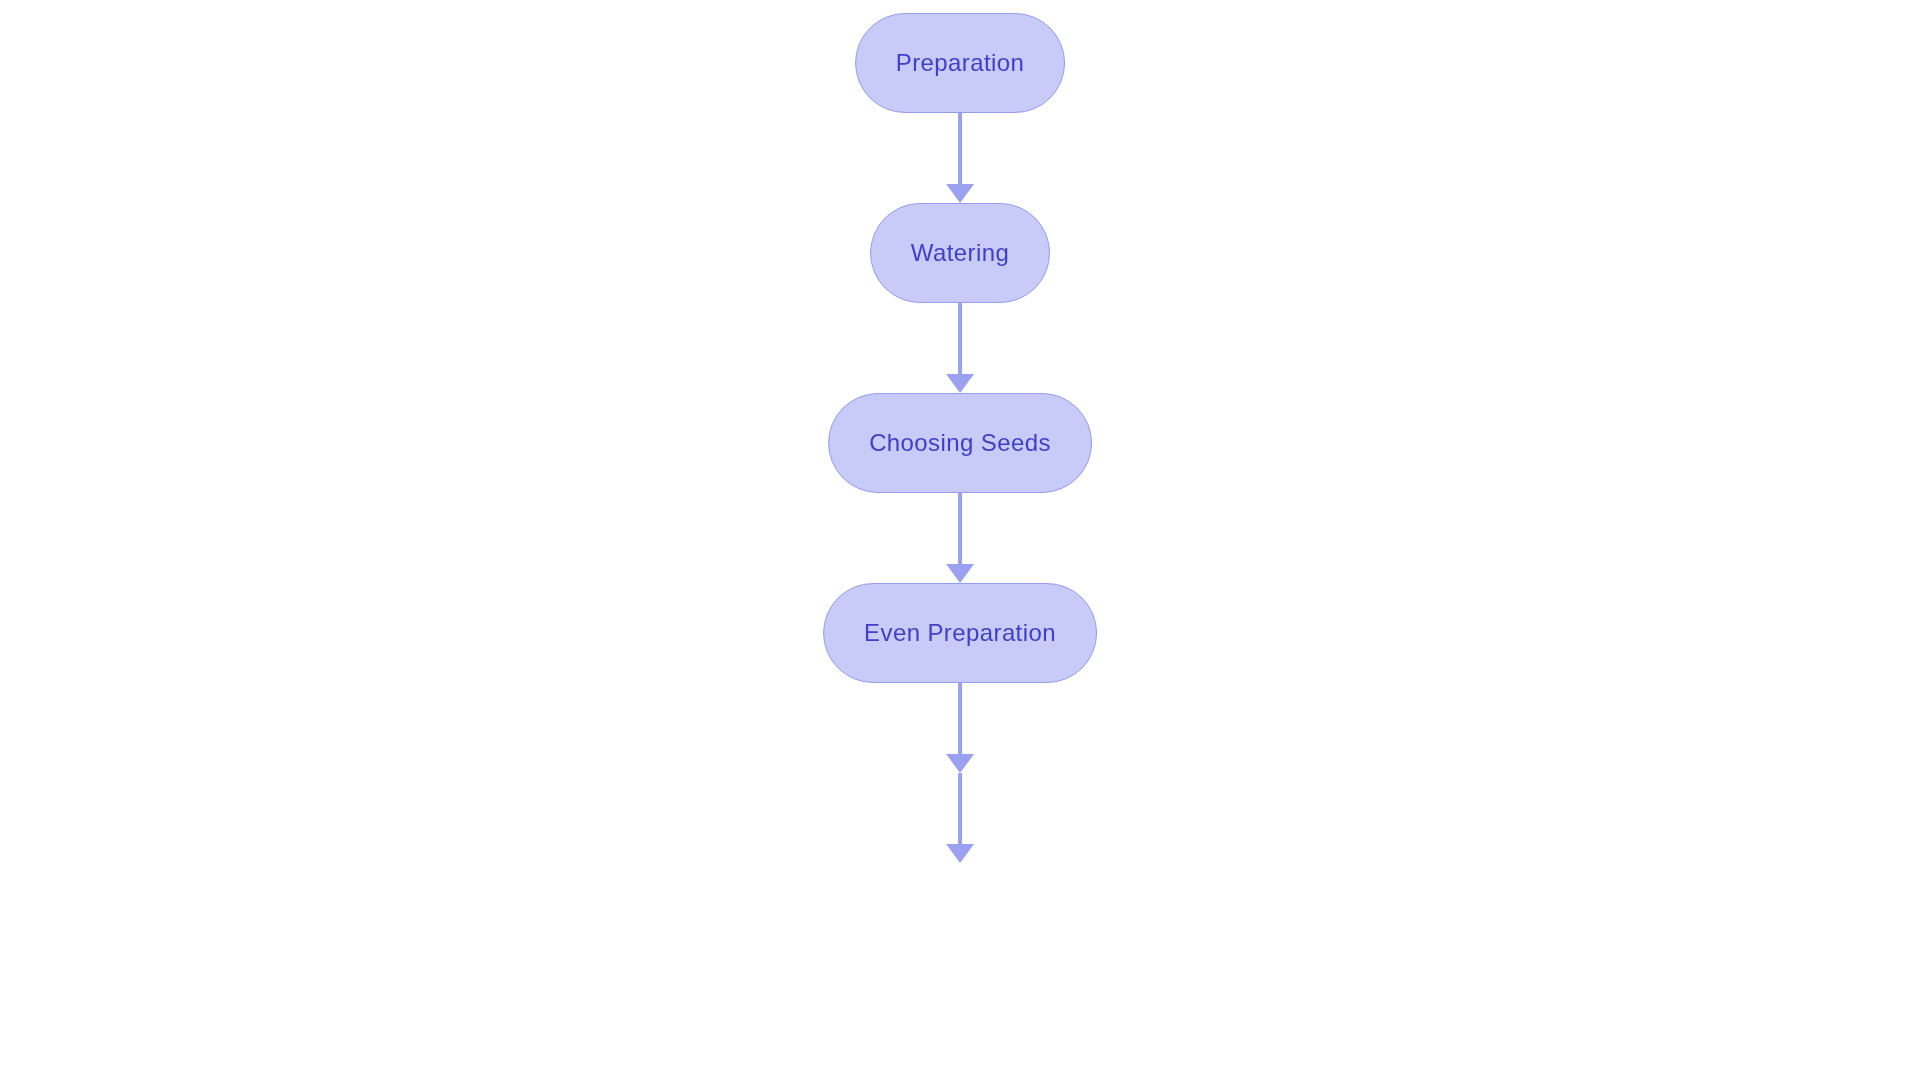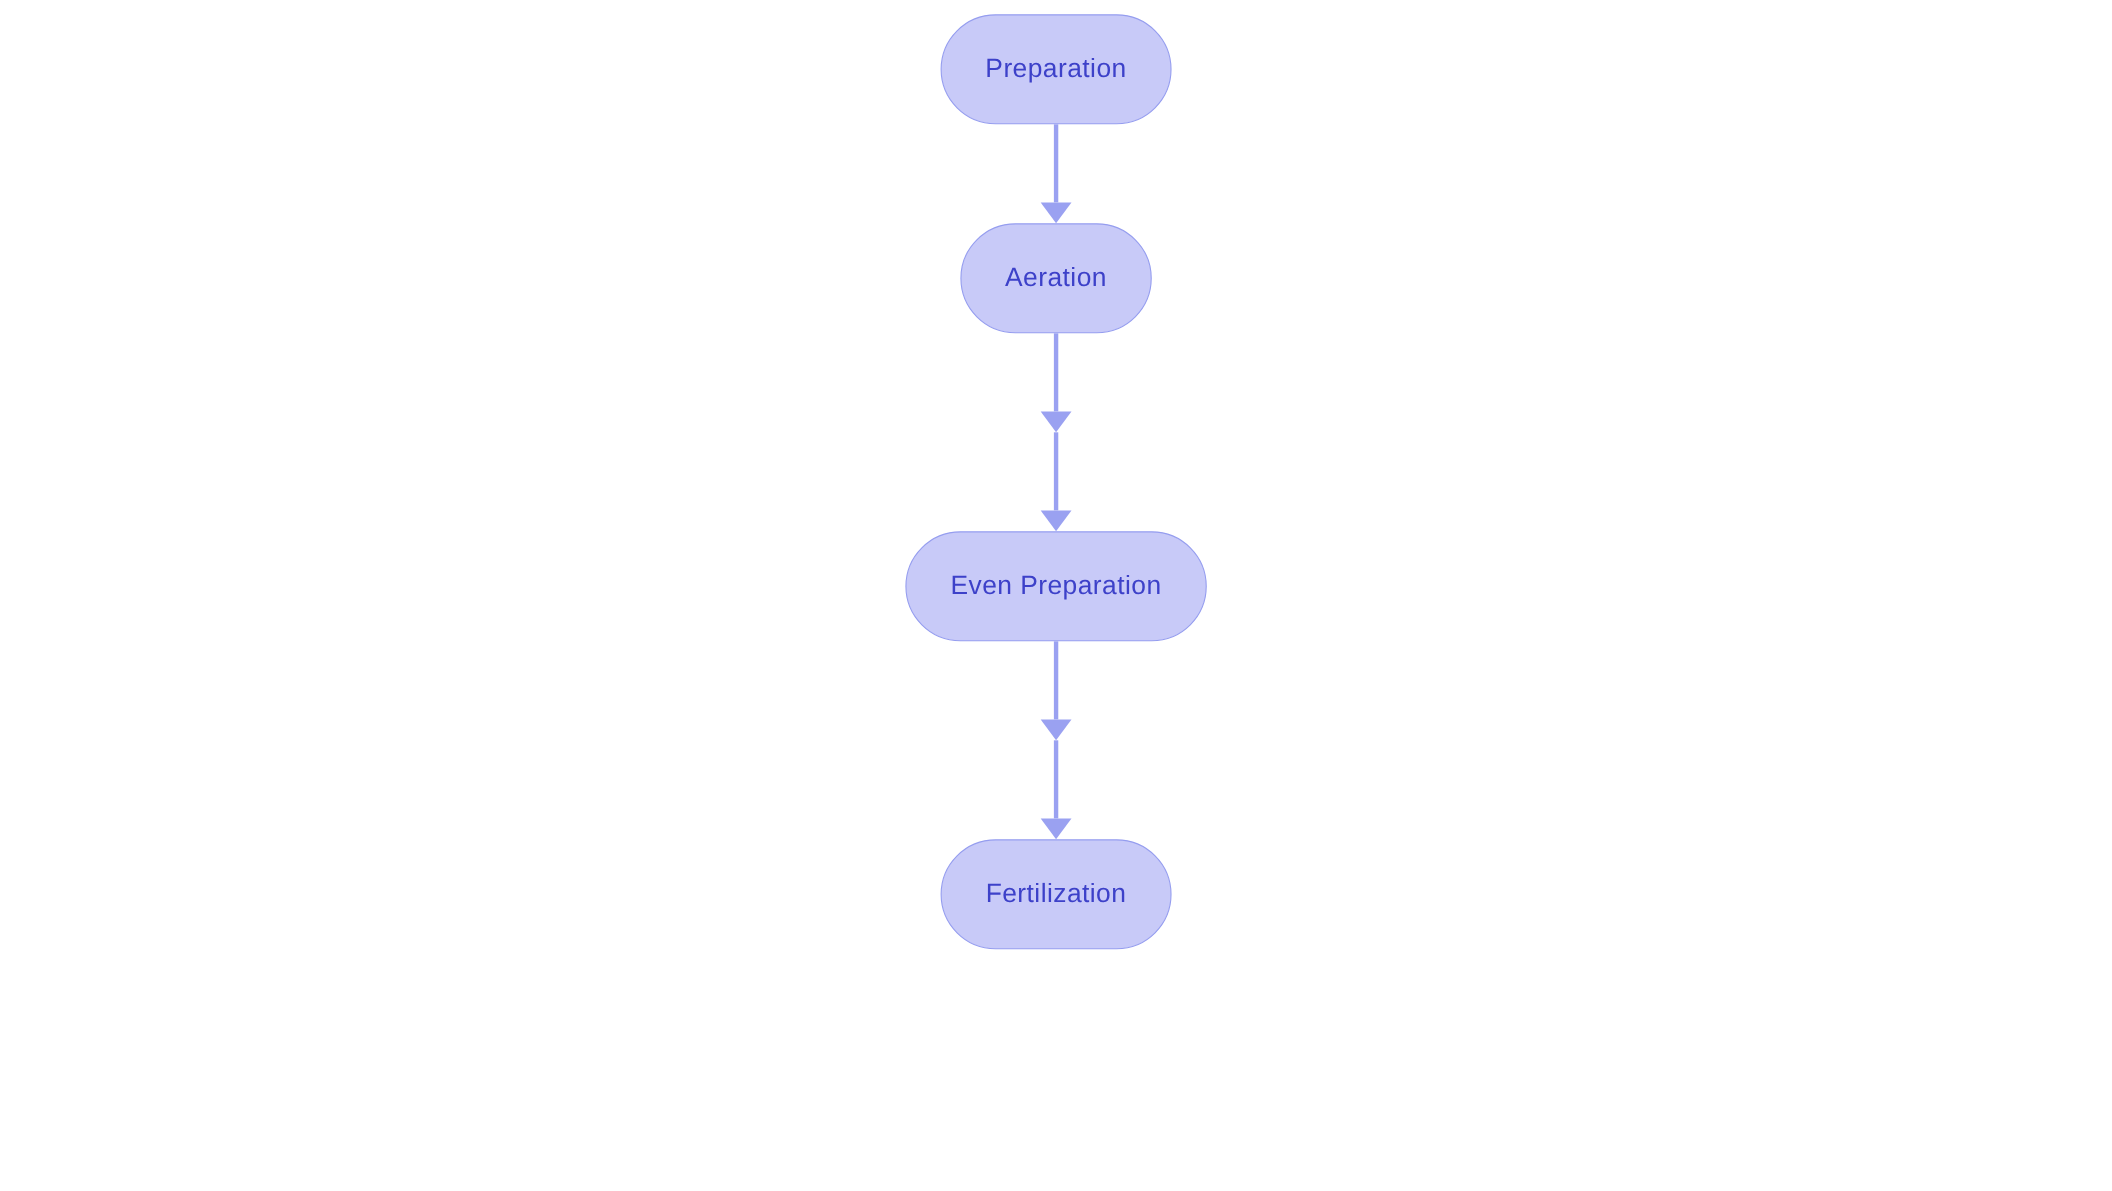--- a/index.html
+++ b/index.html
@@ -77,28 +77,31 @@
     <div class="node">
       <span class="node-label">Preparation</span>
     </div>
 
     <div class="connector">
       <div class="line"></div>
       <div class="arrowhead"></div>
     </div>
 
     <div class="node">
-      <span class="node-label">Aeration</span>
+      <span class="node-label">Watering</span>
     </div>
 
     <div class="connector">
       <div class="line"></div>
       <div class="arrowhead"></div>
     </div>
 
+    <div class="node">
+      <span class="node-label">Choosing Seeds</span>
+    </div>
 
     <div class="connector">
       <div class="line"></div>
       <div class="arrowhead"></div>
     </div>
 
     <div class="node">
       <span class="node-label">Even Preparation</span>
     </div>
 
@@ -106,18 +109,15 @@
       <div class="line"></div>
       <div class="arrowhead"></div>
     </div>
 
 
     <div class="connector">
       <div class="line"></div>
       <div class="arrowhead"></div>
     </div>
 
-    <div class="node">
-      <span class="node-label">Fertilization</span>
-    </div>
 
   </div>
 </div>
 
 </body></html>

